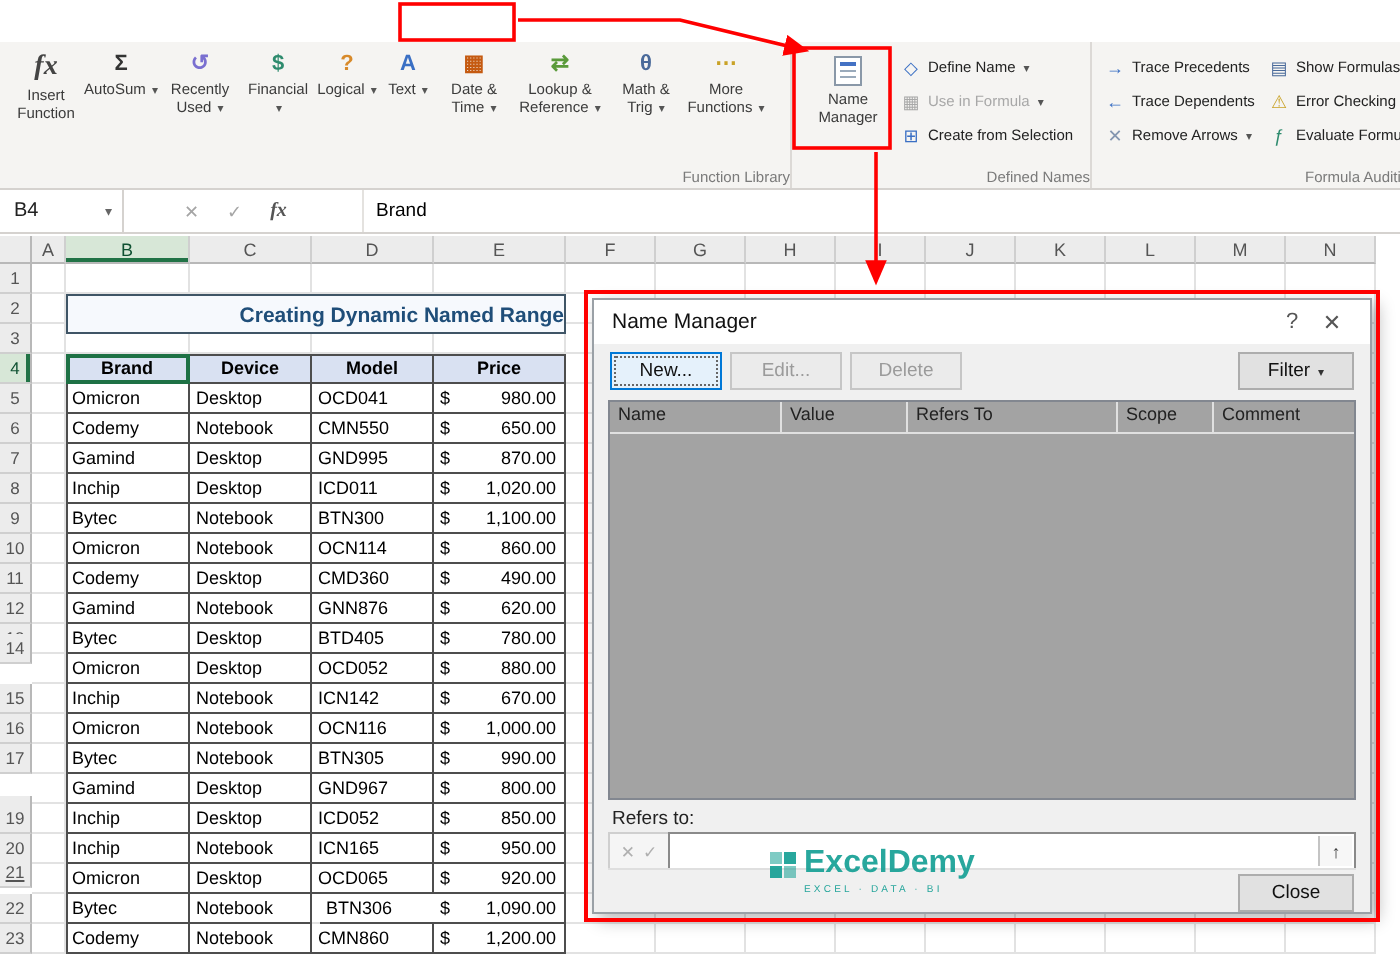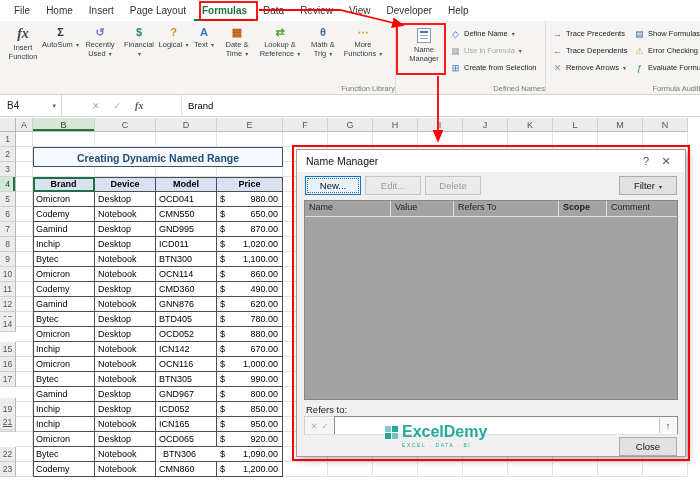--- a/index.html
+++ b/index.html
@@ -45,21 +45,21 @@
   
   #grid{position:absolute;top:118px;left:0;width:700px;height:362px;background:#fff;overflow:hidden;}
   #grid-corner{position:absolute;left:0;top:0;width:16px;height:14px;background:#ececec;border-right:1px solid #b8b8b8;border-bottom:1px solid #b8b8b8;box-sizing:border-box;}
   .colhdr{position:absolute;top:0;height:14px;background:#ececec;border-right:1px solid #cfcfcf;border-bottom:1px solid #b8b8b8;font-size:9px;color:#555;text-align:center;line-height:14px;box-sizing:border-box;}
   .colhdr.selhdr{background:#d7e7d7;box-shadow:inset 0 -2px 0 #217346;color:#0f5132;}
   .rowhdr{position:absolute;left:0;width:16px;height:15px;background:#ececec;border-right:1px solid #b8b8b8;border-bottom:1px solid #cfcfcf;font-size:8.5px;color:#555;text-align:center;line-height:15px;box-sizing:border-box;}
   .rowhdr.selhdr2{background:#d7e7d7;box-shadow:inset -2px 0 0 #217346;color:#0f5132;}
   .vline{position:absolute;top:14px;height:345px;width:1px;background:#e2e2e2;}
   .hline{position:absolute;height:1px;background:#e2e2e2;left:16px;}
   #table-layer{position:absolute;left:0;top:0;right:0;bottom:0;z-index:2;}
-  .sheet-title{position:absolute;height:20px;line-height:20px;text-align:center;font-size:10.5px;font-weight:bold;color:#1f4e79;background:#f6f9fd;border:1px solid #3f5566;box-sizing:border-box;}
+  .sheet-title{position:absolute;height:20px;line-height:20px;text-align:right;font-size:10.5px;font-weight:bold;color:#1f4e79;background:#f6f9fd;border:1px solid #3f5566;box-sizing:border-box;}
   .thcell{position:absolute;height:15px;line-height:14px;text-align:center;font-weight:bold;font-size:9px;background:#d9e1f2;border-right:1px solid #4d4d4d;border-bottom:1px solid #4d4d4d;box-sizing:border-box;}
   .tdcell{position:absolute;height:15px;line-height:14px;font-size:9px;background:#fff;border-right:1px solid #4d4d4d;border-bottom:1px solid #4d4d4d;box-sizing:border-box;padding-left:3px;overflow:hidden;color:#000;}
   .tdcell.price{display:flex;justify-content:space-between;padding:0 4px 0 3px;}
   .table-frame{position:absolute;border-left:1px solid #4d4d4d;border-top:1px solid #4d4d4d;box-sizing:border-box;pointer-events:none;}
   .selbox{position:absolute;height:15px;border:2px solid #1e7145;box-sizing:border-box;z-index:4;pointer-events:none;}
 
   
   #dlg{position:absolute;left:296px;top:149px;width:390px;height:308px;background:#f0f0f0;border:1px solid #9aa0a6;box-shadow:3px 3px 8px rgba(0,0,0,0.28);z-index:10;box-sizing:border-box;}
   .dlg-title{height:22px;background:#fff;display:flex;align-items:center;padding:0 9px;font-size:10.5px;color:#111;}
   .dlg-ctrl{width:20px;text-align:center;color:#555;font-size:11px;}
@@ -90,32 +90,20 @@
   .wm-tag{font-size:5px;letter-spacing:1.6px;margin-top:2px;}
 
   
   #ann{position:absolute;left:0;top:0;z-index:30;pointer-events:none;}
 </style>
 </head>
 <body>
 
 <div id="app">
 
-  <div id="tabbar">
-      <div class="tab">File</div>
-      <div class="tab">Home</div>
-      <div class="tab">Insert</div>
-      <div class="tab">Page Layout</div>
-      <div class="tab active">Formulas</div>
-      <div class="tab">Data</div>
-      <div class="tab">Review</div>
-      <div class="tab">View</div>
-      <div class="tab">Developer</div>
-      <div class="tab">Help</div>
-    </div>
 
   <div id="ribbon">
     <div class="rgroup" id="g-fl">
       <div class="gcontent">
         <div class="bigbtn">
           <div class="fxicon">fx</div>
           <div class="fllbl">Insert Function</div>
         </div>
         <div id="fl-items">
             <div class="flbtn" style="width: 37px;">
@@ -439,21 +427,21 @@
       <div class="rowhdr" style="top: 239px;">16</div>
       <div class="hline" style="top: 253px; width: 672px;"></div>
       <div class="rowhdr" style="top: 254px;">17</div>
       <div class="hline" style="top: 268px; width: 672px;"></div>
       <div class="rowhdr" style="top: 280px;">18</div>
       <div class="hline" style="top: 283px; width: 672px;"></div>
       <div class="rowhdr" style="top: 284px;">19</div>
       <div class="hline" style="top: 298px; width: 672px;"></div>
       <div class="rowhdr" style="top: 299px;">20</div>
       <div class="hline" style="top: 313px; width: 672px;"></div>
-      <div class="rowhdr" style="top: 297px; text-decoration: underline;">21</div>
+      <div class="rowhdr" style="top: 311px; text-decoration: underline;">21</div>
       <div class="hline" style="top: 328px; width: 672px;"></div>
       <div class="rowhdr" style="top: 329px;">22</div>
       <div class="hline" style="top: 343px; width: 672px;"></div>
       <div class="rowhdr" style="top: 344px;">23</div>
       <div class="hline" style="top: 358px; width: 672px;"></div>
     </div>
 
   <div id="dlg">
     <div class="dlg-title">
       <span>Name Manager</span>
@@ -464,21 +452,21 @@
       <button class="wbtn default">New...</button>
       <button class="wbtn disabled">Edit...</button>
       <button class="wbtn disabled">Delete</button>
     </div>
     <button class="wbtn filter"><span>Filter</span><span class="caret2">▾</span></button>
     <div class="dlg-list">
       <div class="dlg-list-header" id="dlg-cols">
           <div class="dcol" style="width: 86px;">Name</div>
           <div class="dcol" style="width: 63px;">Value</div>
           <div class="dcol" style="width: 105px;">Refers To</div>
-          <div class="dcol" style="width: 48px; font-weight: bold;">Scope</div>
+          <div class="dcol" style="width: 48px;">Scope</div>
           <div class="dcol" style="flex: 1 1 0%; border-right: none;">Comment</div>
         </div>
     </div>
     <div class="dlg-refers-label">Refers to:</div>
     <div class="dlg-refers-row">
       <span class="ref-icons">
         <span>✕</span>
         <span>✓</span>
       </span>
       <div class="ref-field">

